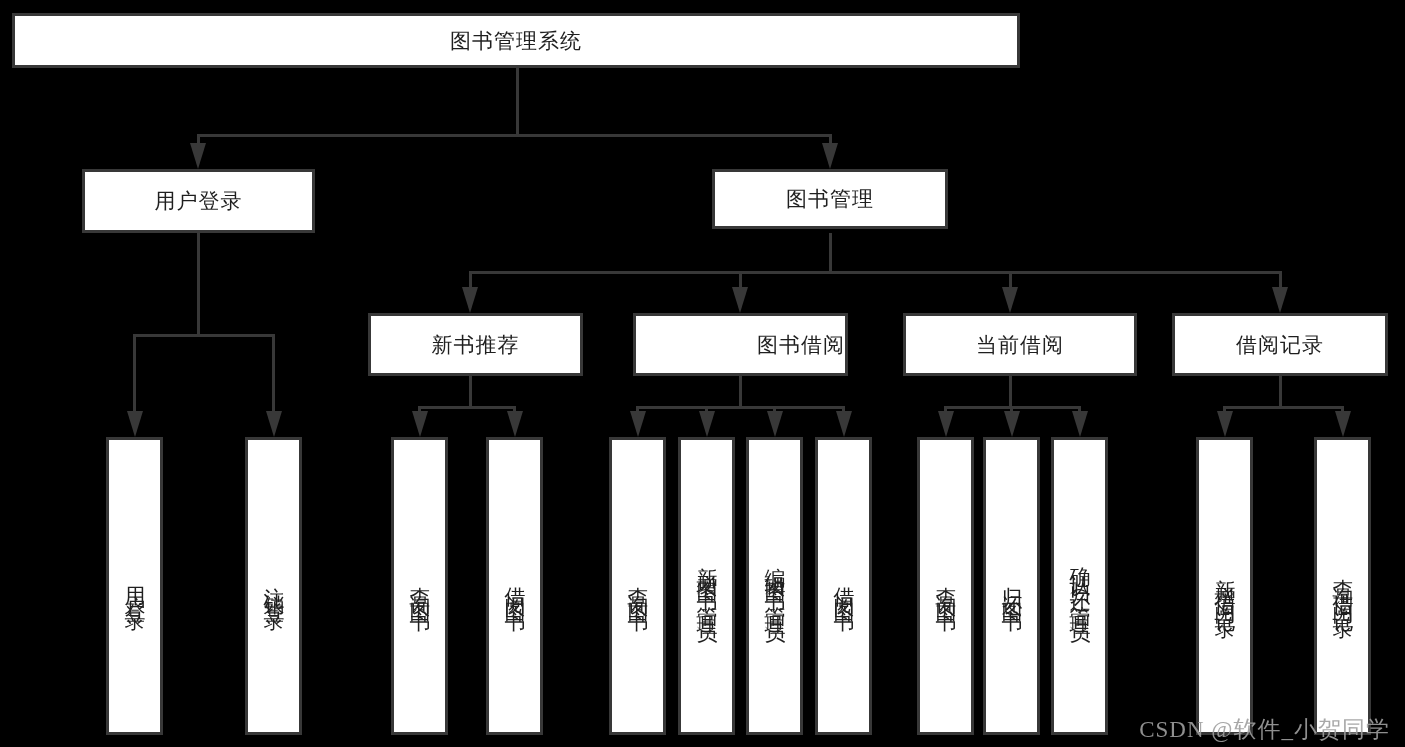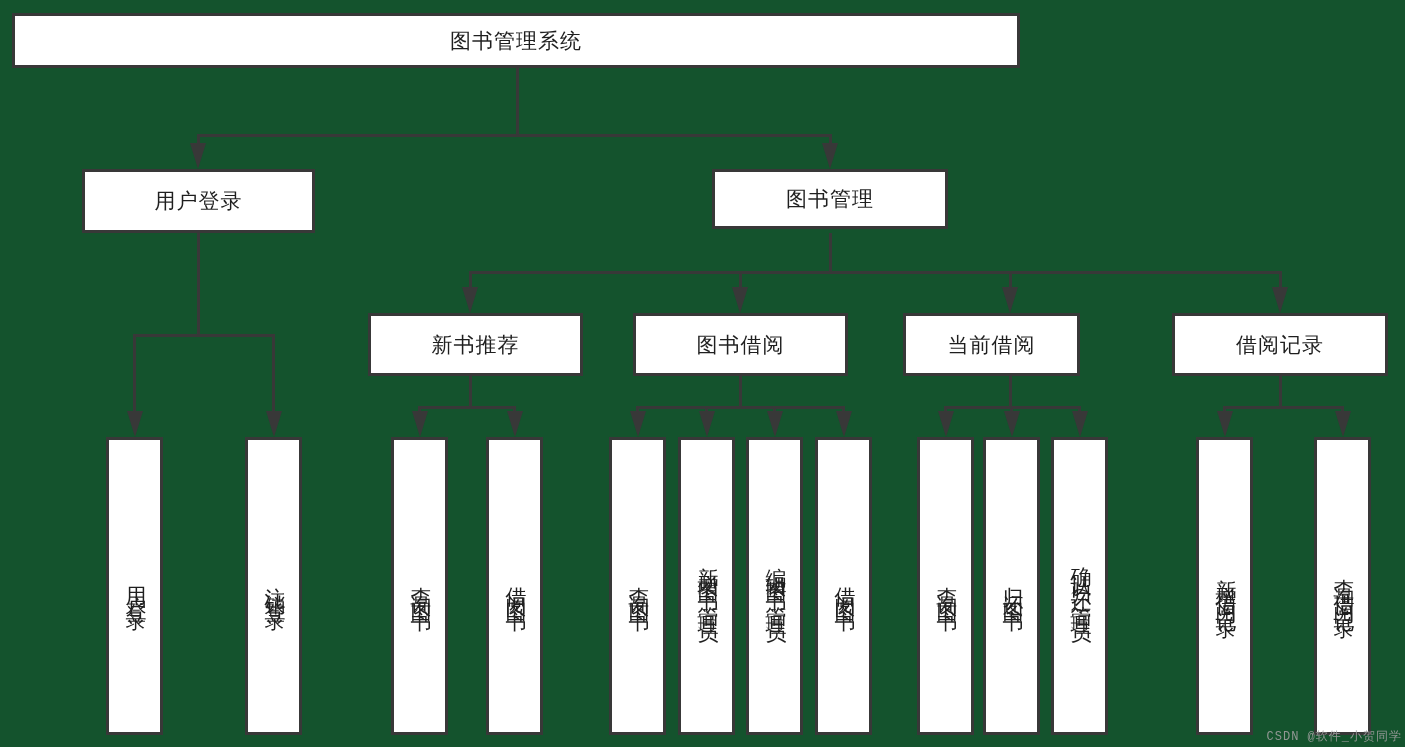--- a/index.html
+++ b/index.html
@@ -4,23 +4,23 @@
 <style>
   html, body {
     margin: 0;
     padding: 0;
     background: #ffffff;
   }
   #canvas {
     position: relative;
     width: 1405px;
     height: 747px;
-    background: #14532d;
+    background: #000000;
     overflow: hidden;
-    font-family: Liberation Mono, monospace;
+    font-family: Liberation Serif, serif;
   }
   .node {
     position: absolute;
     box-sizing: border-box;
     background: #ffffff;
     border: 3px solid #383838;
     display: flex;
     align-items: center;
     justify-content: center;
     color: #1f1f1f;
@@ -43,23 +43,23 @@
   .arrowhead {
     position: absolute;
     width: 0;
     height: 0;
     border-left: 8px solid transparent;
     border-right: 8px solid transparent;
     border-top: 26px solid #383838;
   }
   #watermark {
     position: absolute;
-    right: 3px;
+    right: 15px;
     bottom: 2px;
-    font-size: 12px;
+    font-size: 23px;
     color: rgba(158, 158, 158, 0.9);
     letter-spacing: 1px;
     white-space: nowrap;
     pointer-events: none;
   }
 </style>
 </head>
 <body>
 
 <div id="canvas">
@@ -129,24 +129,24 @@
       </div>
       <div class="node vert" style="left: 106px; top: 437px; width: 57px; height: 298px;">
         <span>用户登录</span>
       </div>
       <div class="node vert" style="left: 245px; top: 437px; width: 57px; height: 298px;">
         <span>注销登录</span>
       </div>
       <div class="node horiz" style="left: 368px; top: 313px; width: 215px; height: 63px;">
         <span>新书推荐</span>
       </div>
-      <div class="node horiz" style="left: 633px; top: 313px; width: 215px; height: 63px;">
+      <div class="node horiz" style="left: 633px; top: 313px; width: 215px; height: 63px; justify-content: flex-end;">
         <span>图书借阅</span>
       </div>
-      <div class="node horiz" style="left: 903px; top: 313px; width: 177px; height: 63px;">
+      <div class="node horiz" style="left: 903px; top: 313px; width: 234px; height: 63px;">
         <span>当前借阅</span>
       </div>
       <div class="node horiz" style="left: 1172px; top: 313px; width: 216px; height: 63px;">
         <span>借阅记录</span>
       </div>
       <div class="node vert" style="left: 391px; top: 437px; width: 57px; height: 298px;">
         <span>查询图书</span>
       </div>
       <div class="node vert" style="left: 486px; top: 437px; width: 57px; height: 298px;">
         <span>借阅图书</span>

